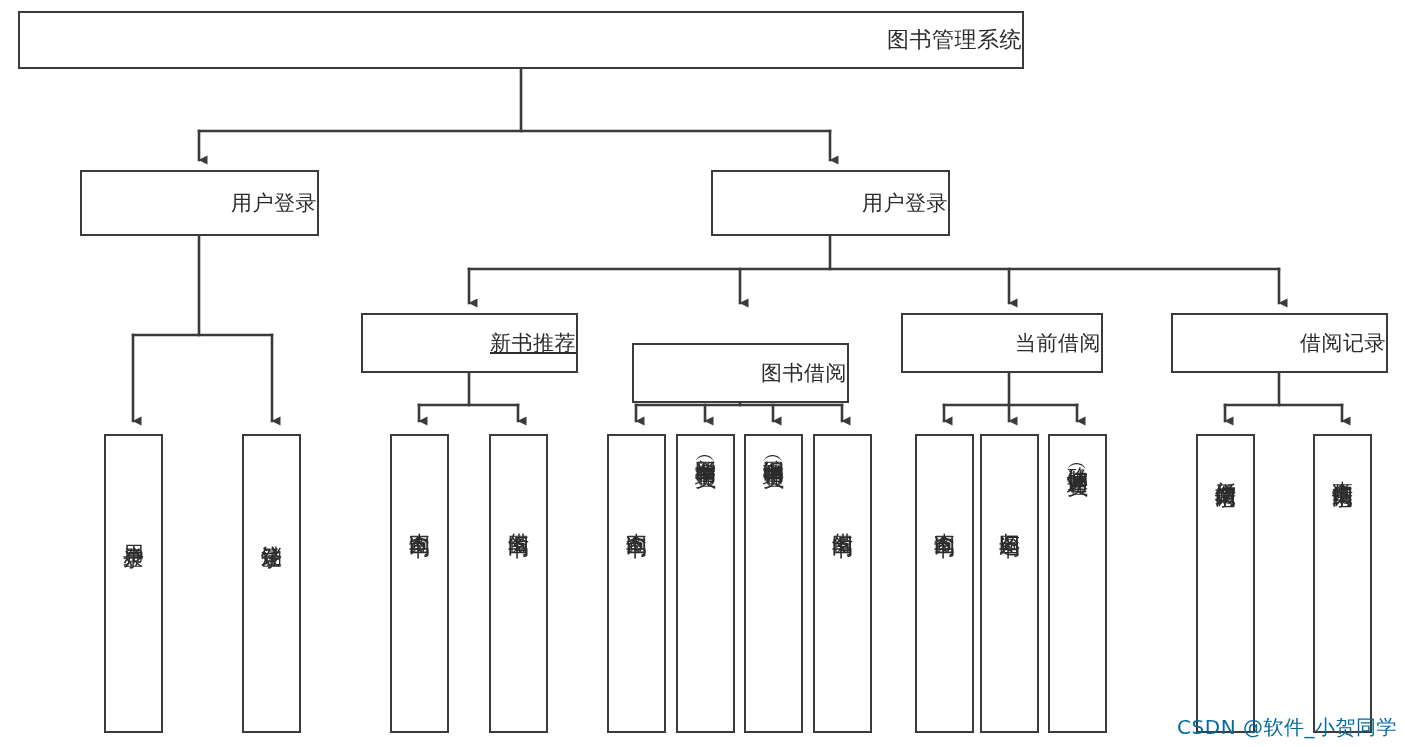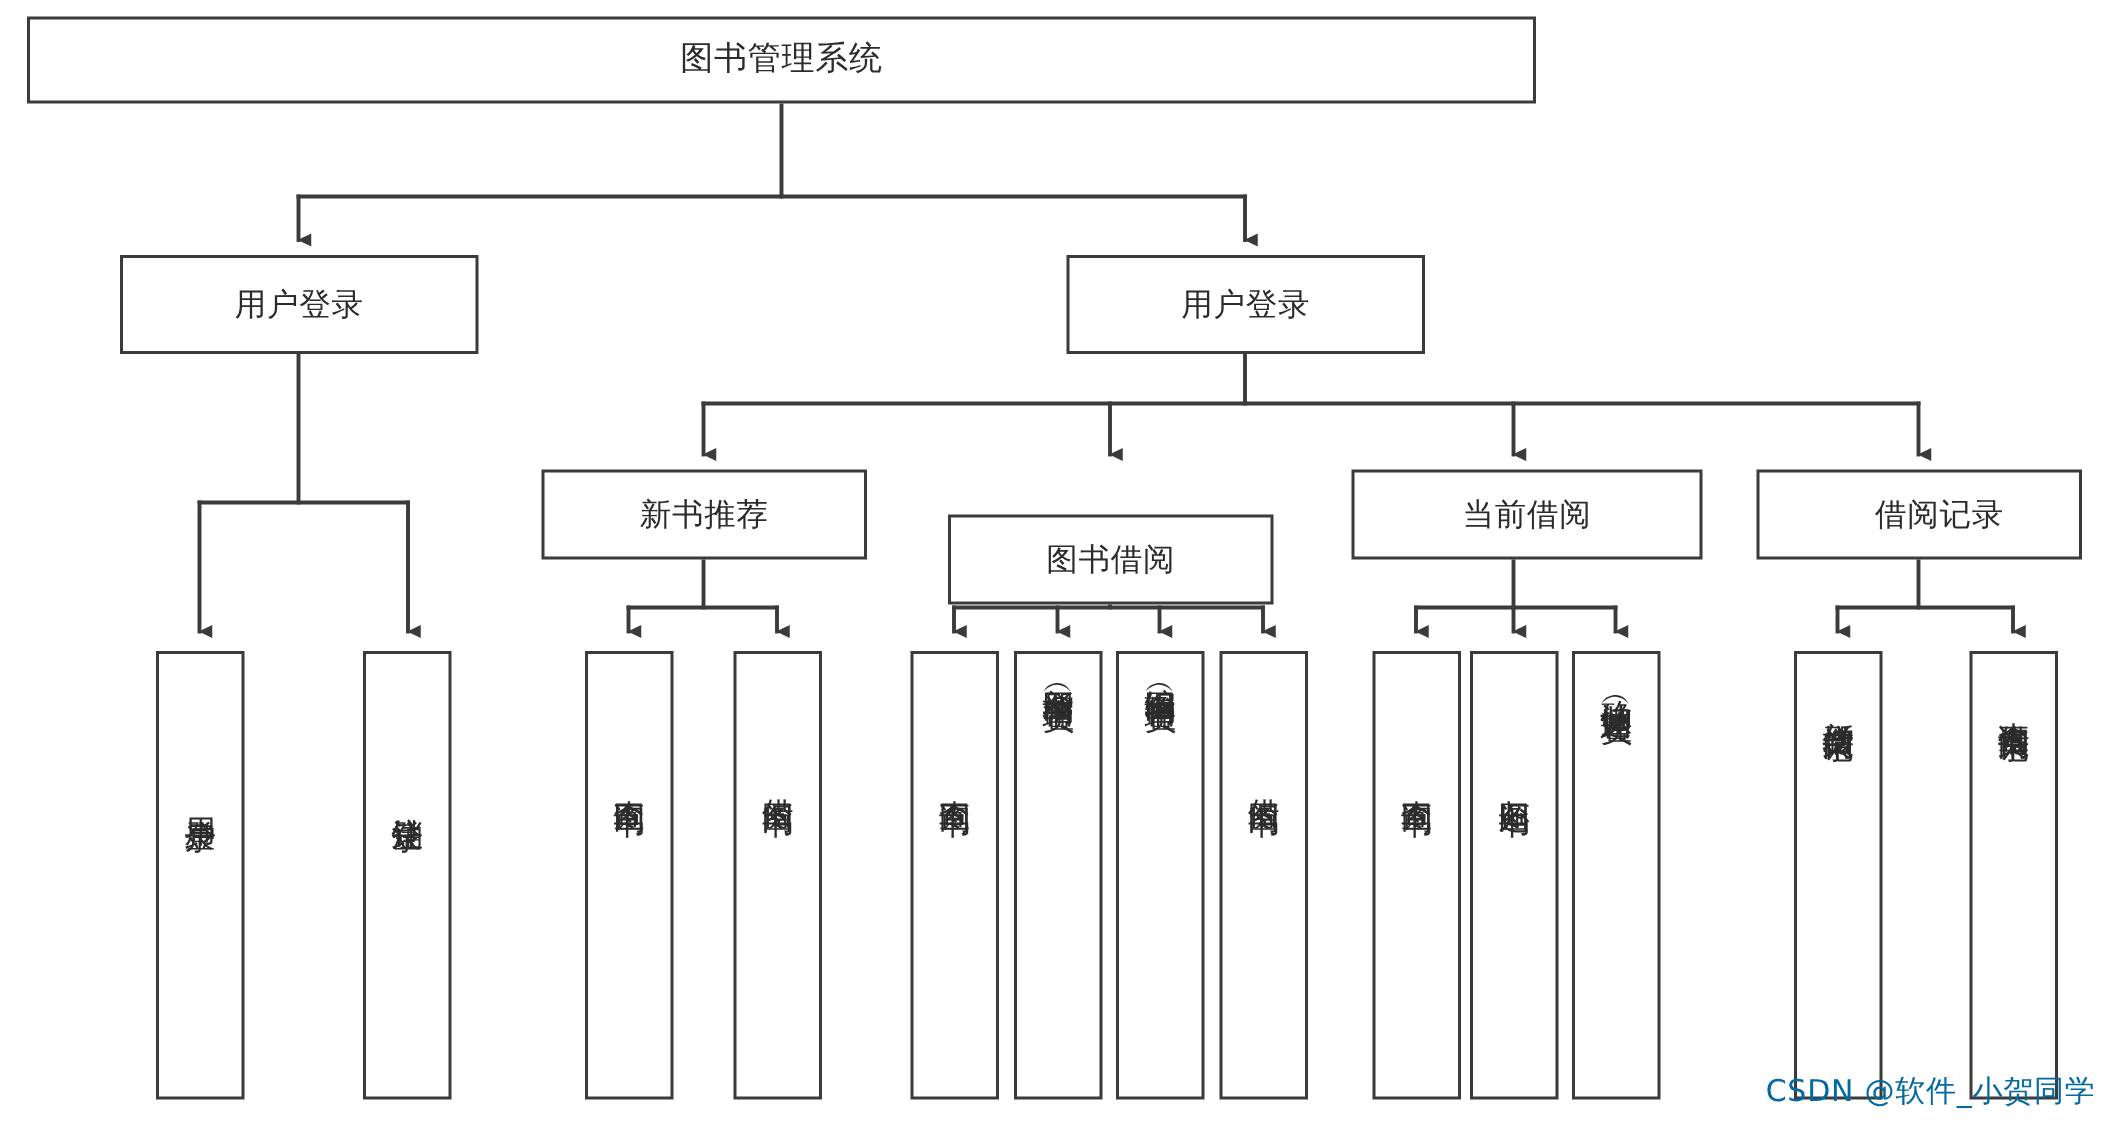--- a/index.html
+++ b/index.html
@@ -25,21 +25,21 @@
     height: 747px;
   }
   .node {
     position: absolute;
     box-sizing: border-box;
     border: 2.6px solid #3b3b3b;
     background: #ffffff;
     color: #2b2b2b;
     display: flex;
     align-items: center;
-    justify-content: center;
+    justify-content: flex-end;
     z-index: 5;
   }
   .node-label {
     line-height: 1.0;
     white-space: nowrap;
     letter-spacing: 0.5px;
   }
   .level0 .node-label { font-size: 22px; }
   .level1 .node-label { font-size: 21px; }
   .level2 .node-label { font-size: 21px; }
@@ -133,27 +133,27 @@
     <span class="node-label">图书管理系统</span>
   </div>
 
   <div class="node level1" style="left:80px; top:170px; width:239px; height:66px;">
     <span class="node-label">用户登录</span>
   </div>
   <div class="node level1" style="left:711px; top:170px; width:239px; height:66px;">
     <span class="node-label">用户登录</span>
   </div>
 
-  <div class="node level2" style="left:361px; top:313px; width:217px; height:60px;">
+  <div class="node level2" style="left:361px; top:313px; width:217px; height:60px;text-decoration:underline;">
     <span class="node-label">新书推荐</span>
   </div>
   <div class="node level2" style="left:632px; top:313px; width:217px; height:60px;margin-top:30px;">
     <span class="node-label">图书借阅</span>
   </div>
-  <div class="node level2" style="left:901px; top:313px; width:234px; height:60px;">
+  <div class="node level2" style="left:901px; top:313px; width:202px; height:60px;">
     <span class="node-label">当前借阅</span>
   </div>
   <div class="node level2" style="left:1171px; top:313px; width:217px; height:60px;padding-left:27px;">
     <span class="node-label">借阅记录</span>
   </div>
 
   <div class="node leaf short" style="left:104px; top:434px; width:59px; height:299px;">
     <span class="node-label">用户登录</span>
   </div>
   <div class="node leaf short" style="left:242px; top:434px; width:59px; height:299px;">

